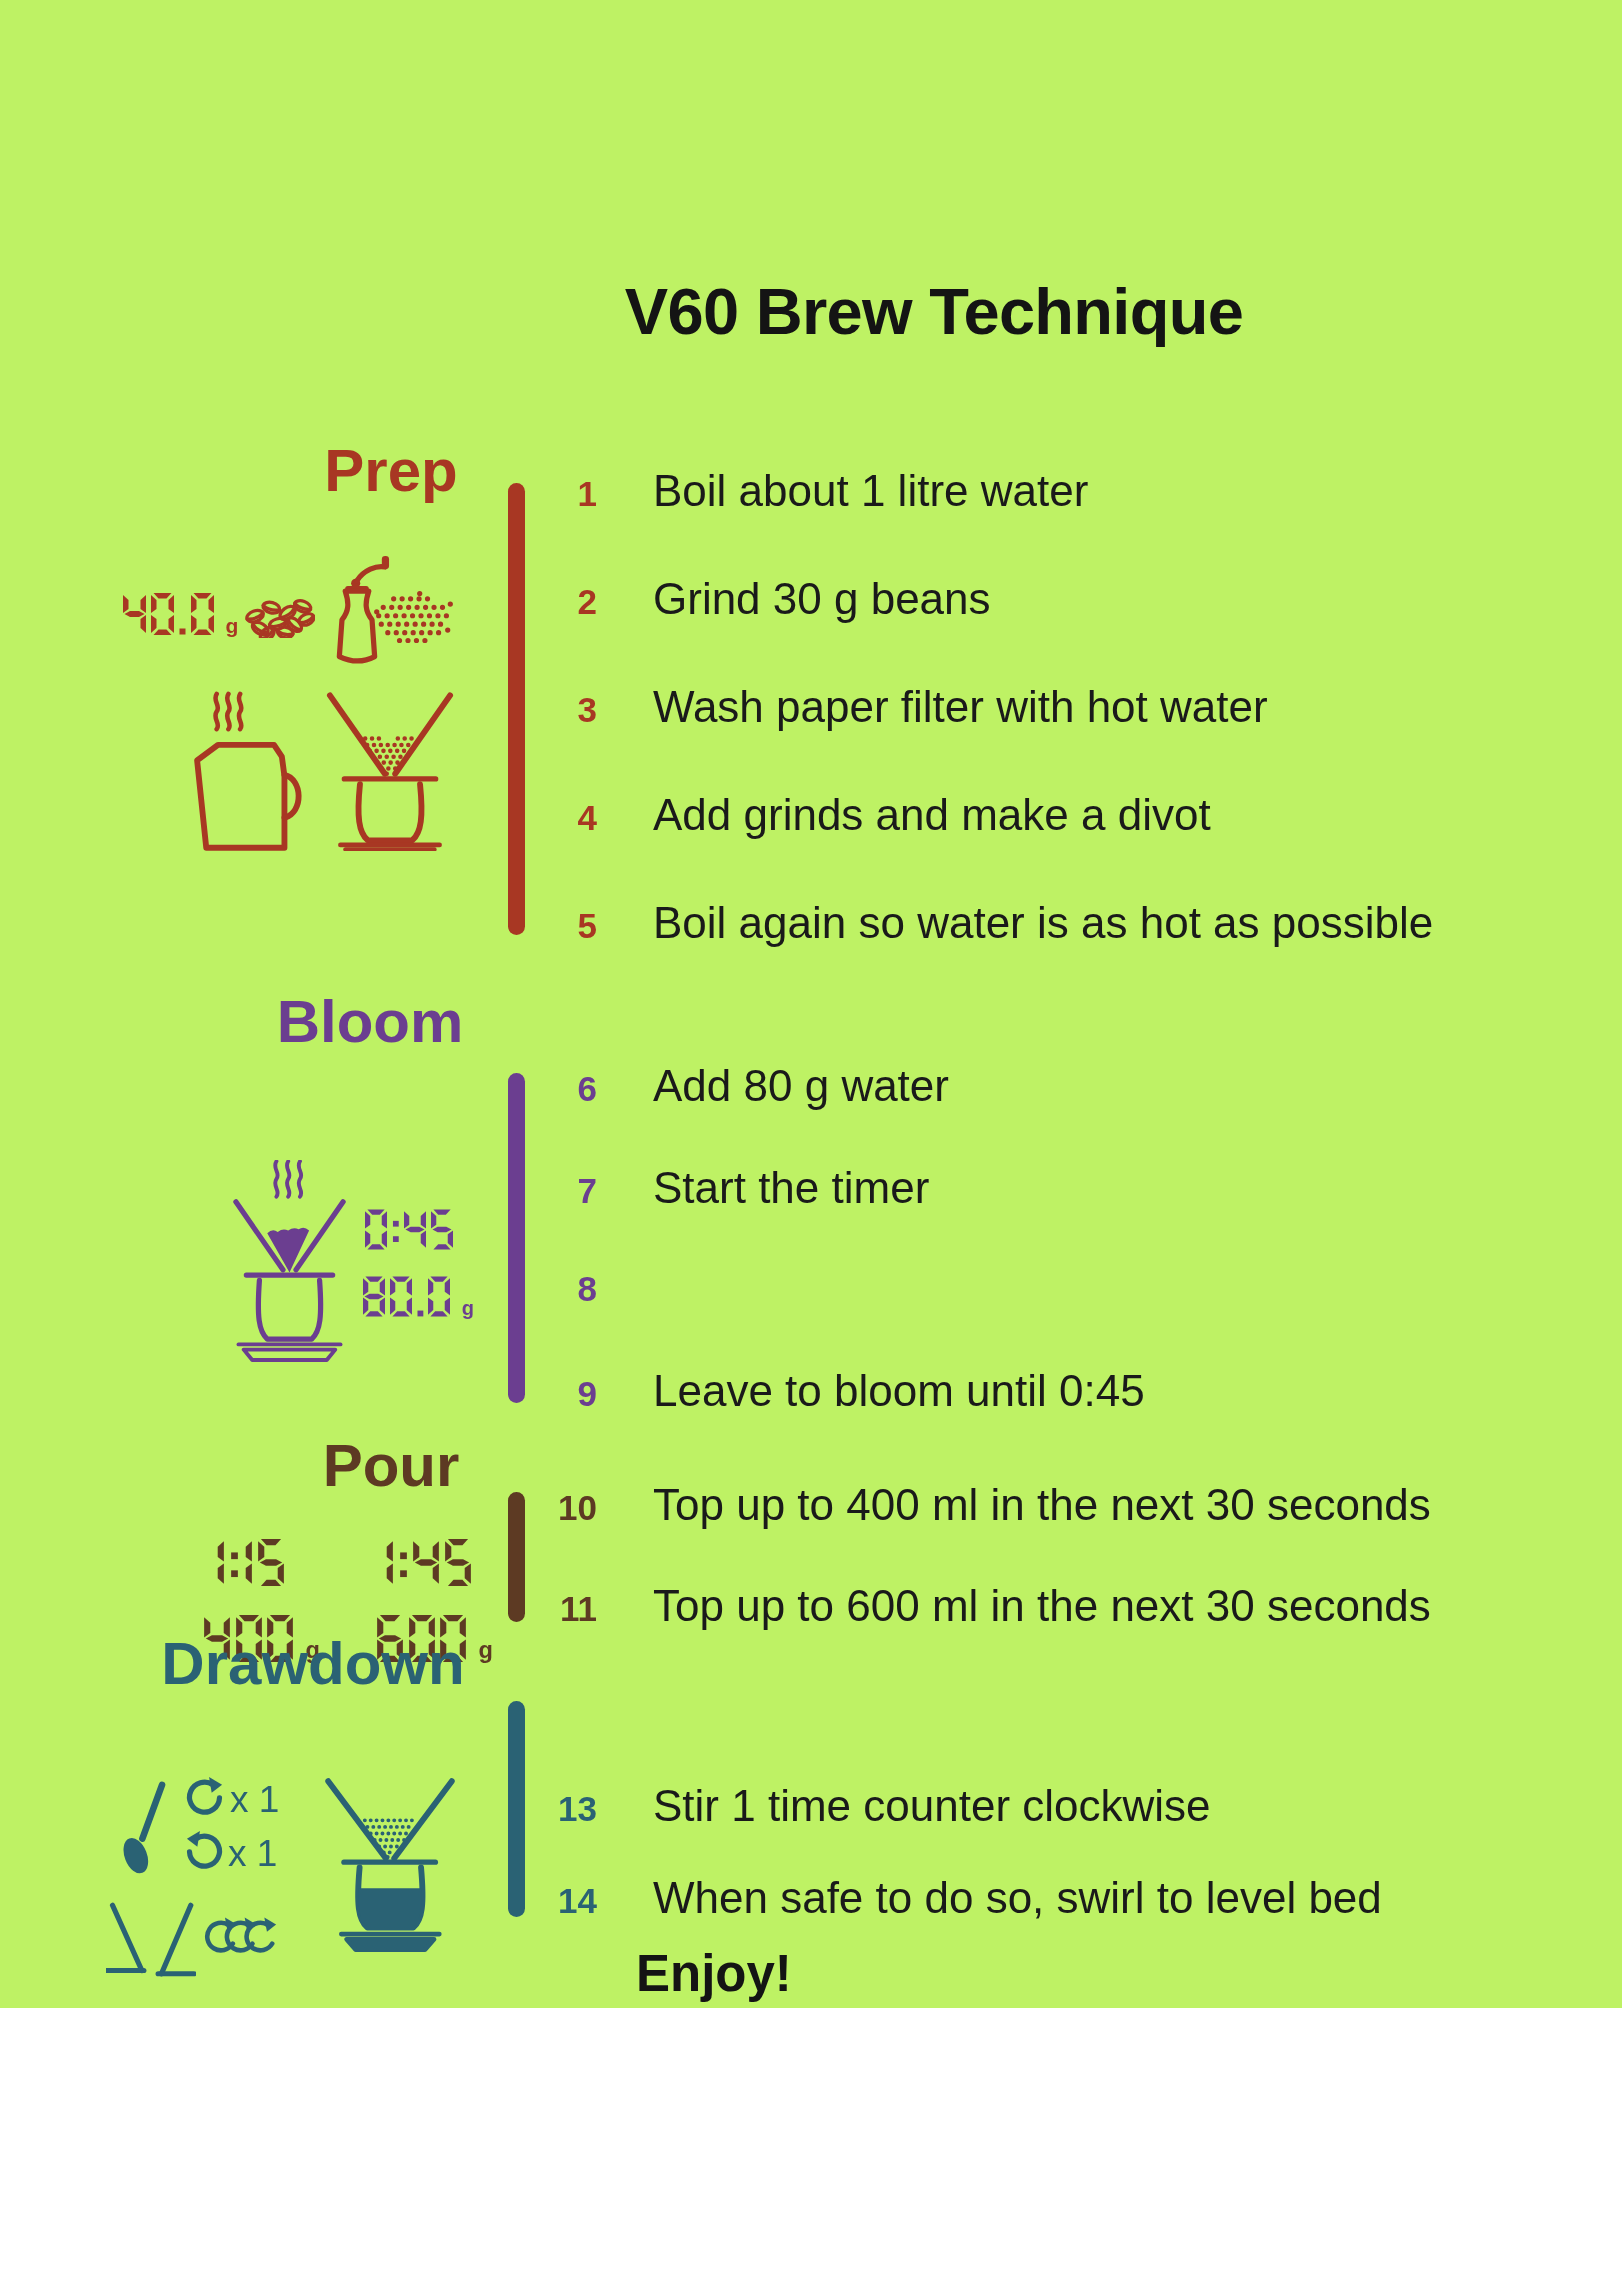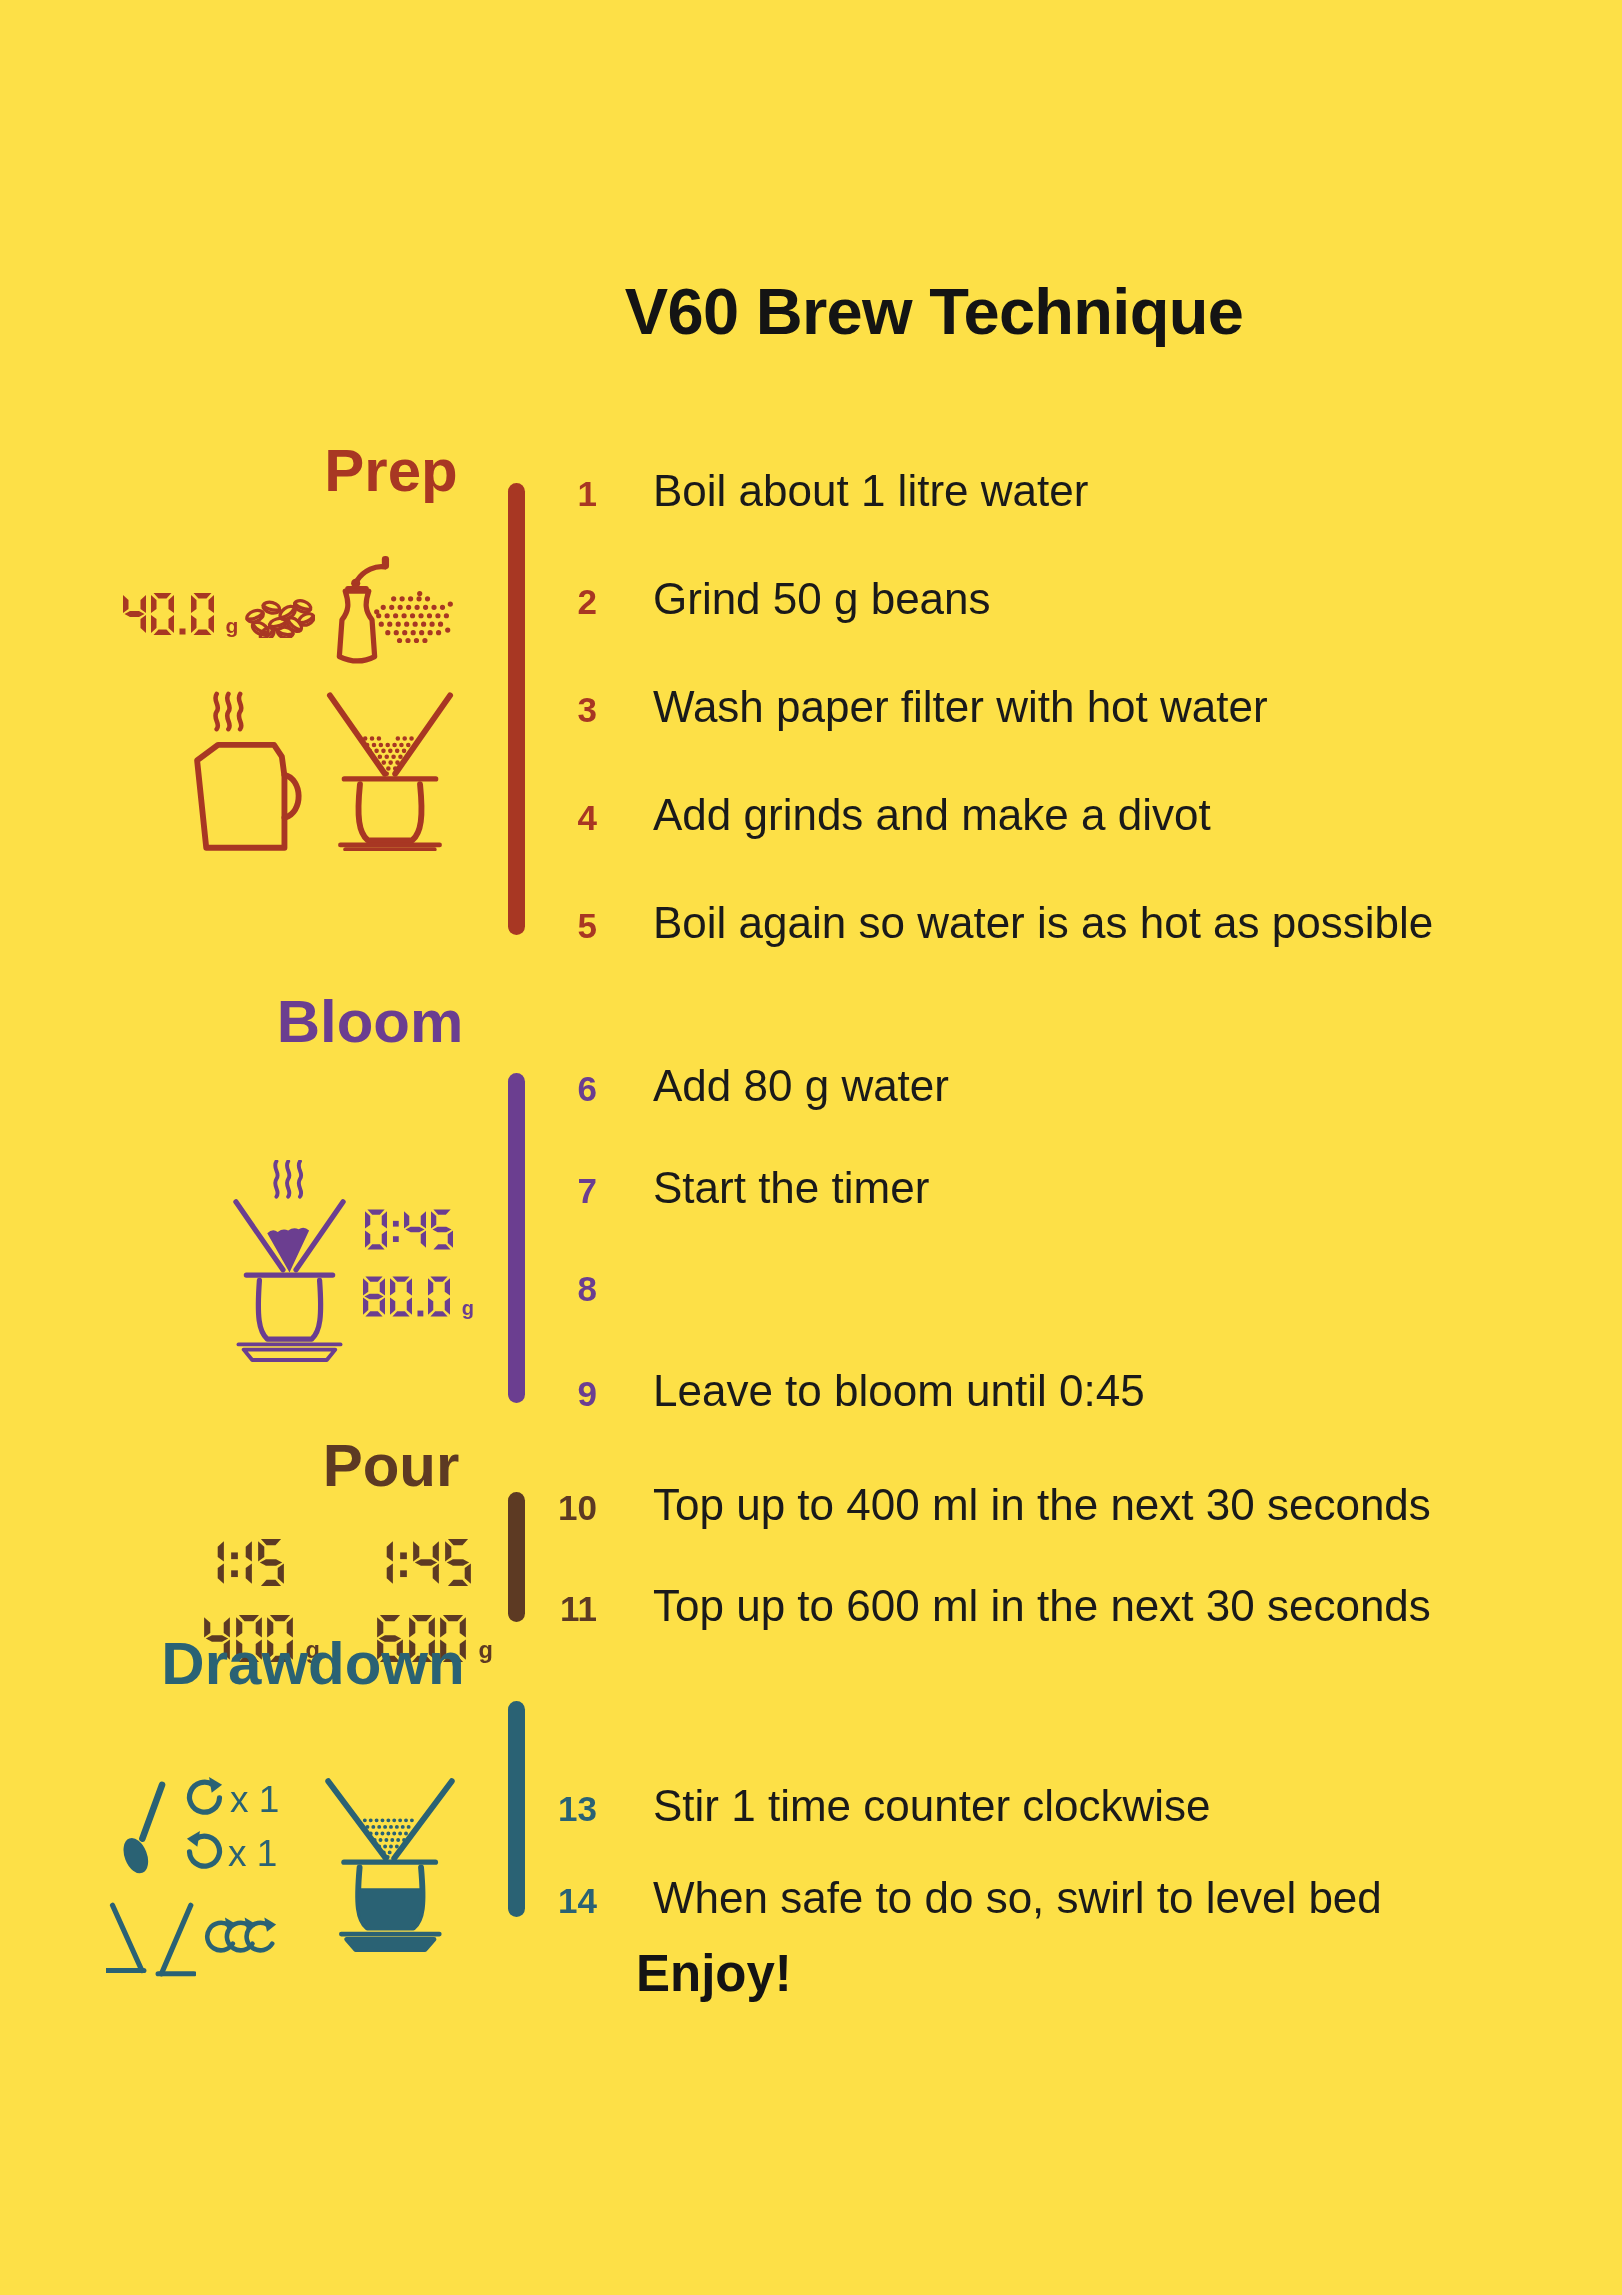--- a/index.html
+++ b/index.html
@@ -1,16 +1,16 @@
 <!DOCTYPE html>
 <html style="font-size:10.5px"><head>
 <meta charset="utf-8">
 <style>
   html,body{margin:0;padding:0;background:#ffffff;}
-  .page{position:relative;width:1623px;height:2295px;background:#fde047;overflow:hidden;
+  .page{position:relative;width:1623px;height:2008px;background:#bef264;overflow:hidden;
         font-family:"Liberation Sans", sans-serif;color:#1a1a1a;}
   .title{position:absolute;top:274px;left:607px;width:654px;text-align:center;
          font-size:65px;font-weight:bold;letter-spacing:-0.7px;color:#141414;white-space:nowrap;}
   .heading{position:absolute;width:458px;text-align:center;font-size:60px;font-weight:bold;
            line-height:60px;white-space:nowrap;}
   .vbar{position:absolute;left:508px;width:17px;border-radius:8.5px;}
   .step{position:absolute;left:537px;width:1060px;display:flex;align-items:baseline;line-height:72px;white-space:nowrap;}
   .step .num{width:60px;text-align:right;font-weight:bold;font-size:35px;flex:none;}
   .step .txt{margin-left:56px;font-size:44px;color:#1a1a1a;}
   .icon{position:absolute;}
@@ -28,21 +28,21 @@
 
   <div class="heading" style="left:162px;top:441px;color:#a83723">Prep</div>
   <div class="vbar" style="top:483px;height:452px;background:#a83723"></div>
 
   <div class="step" style="top:455px;color:#a83723">
     <span class="num">1</span>
     <span class="txt">Boil about 1 litre water</span>
   </div>
   <div class="step" style="top:563px;color:#a83723">
     <span class="num">2</span>
-    <span class="txt">Grind 50 g beans</span>
+    <span class="txt">Grind 30 g beans</span>
   </div>
   <div class="step" style="top:671px;color:#a83723">
     <span class="num">3</span>
     <span class="txt">Wash paper filter with hot water</span>
   </div>
   <div class="step" style="top:779px;color:#a83723">
     <span class="num">4</span>
     <span class="txt">Add grinds and make a divot</span>
   </div>
   <div class="step" style="top:887px;color:#a83723">

